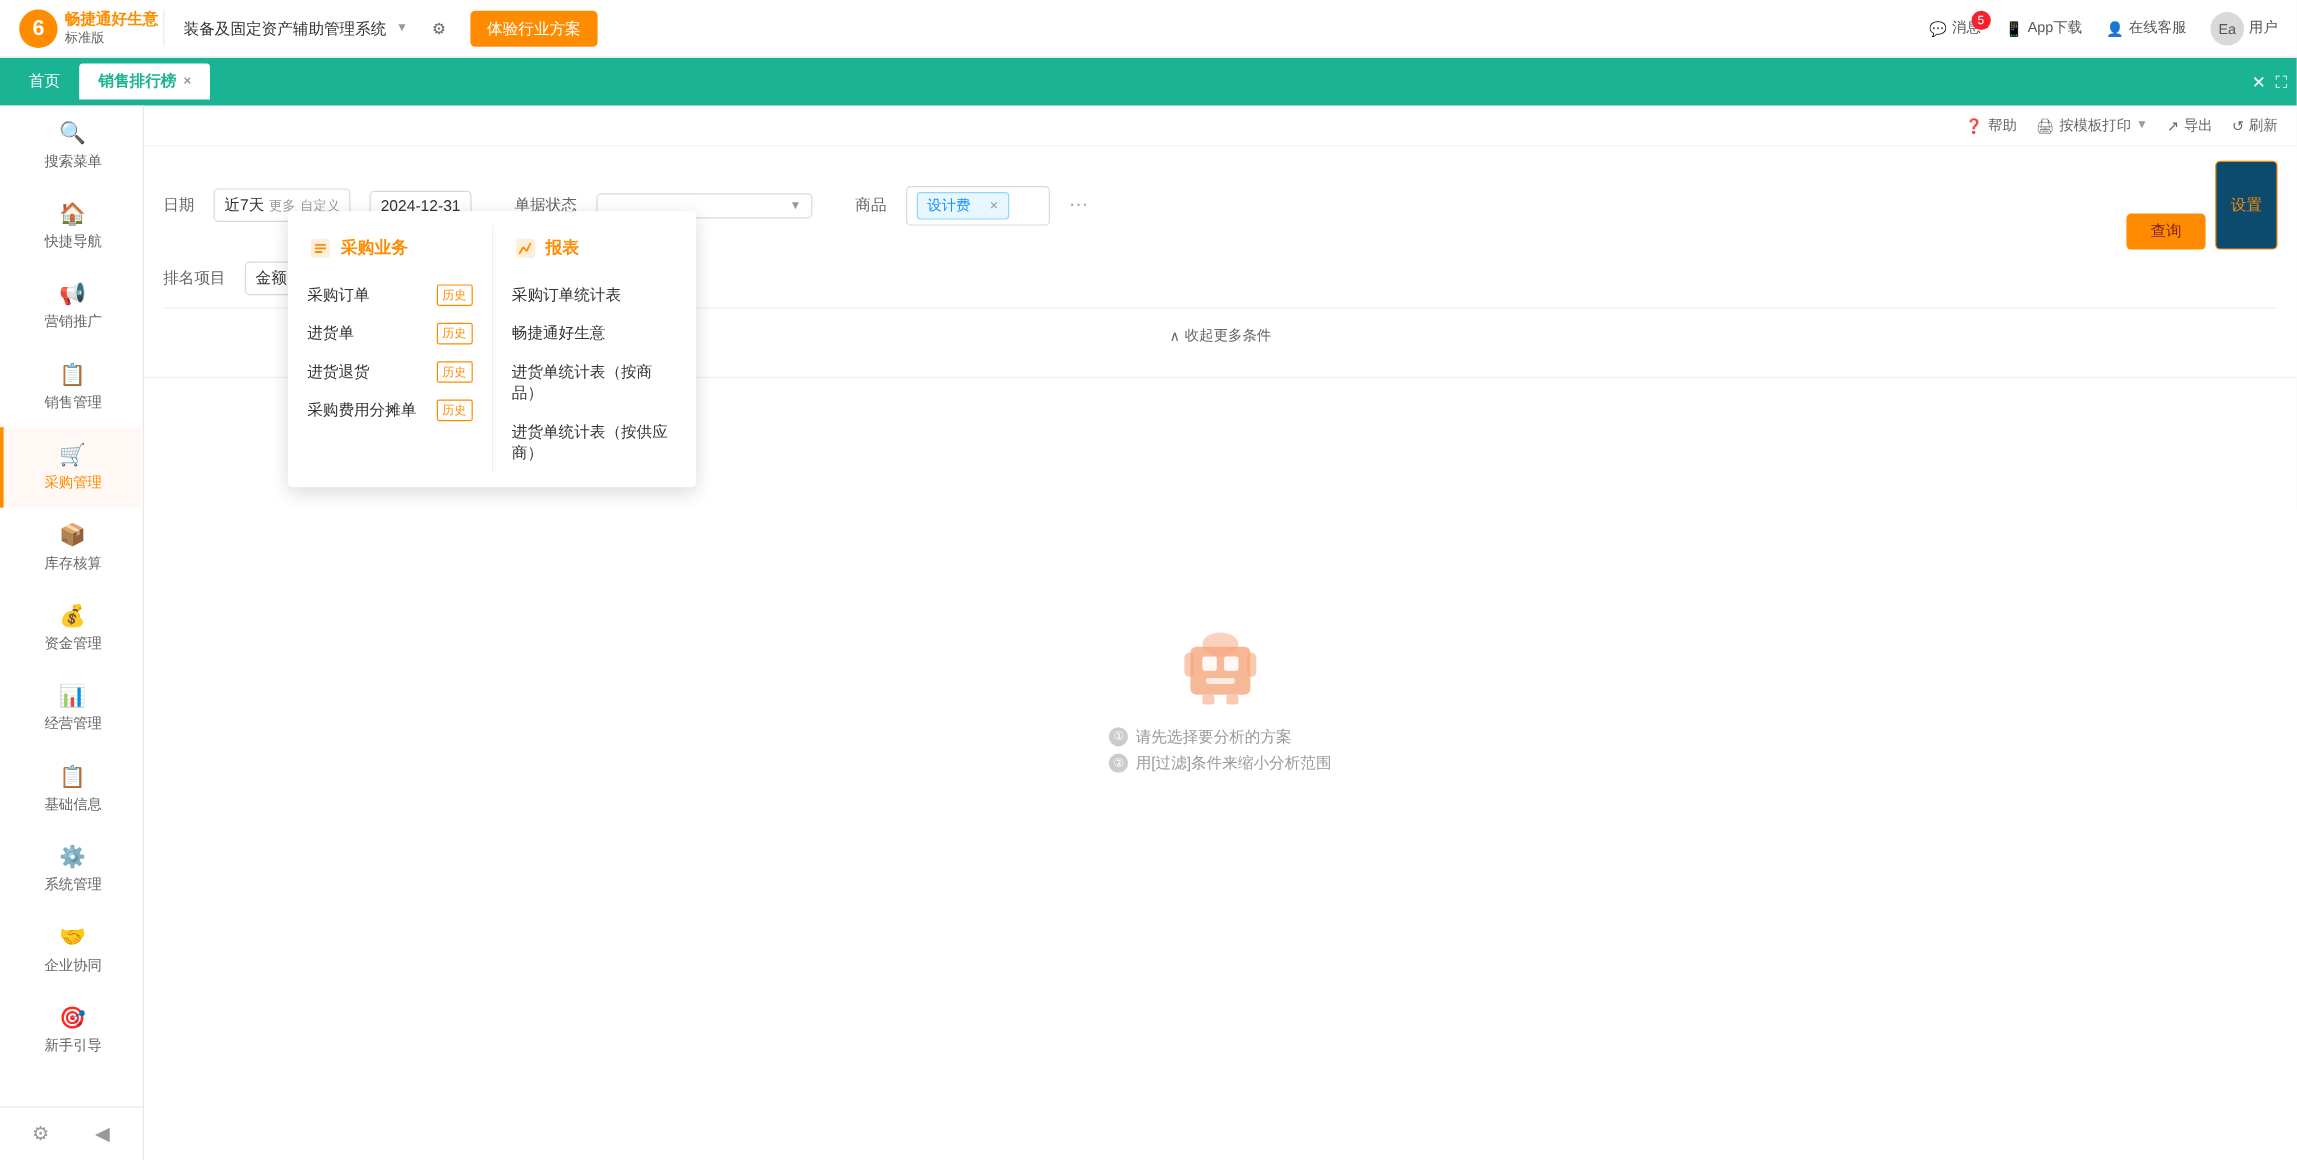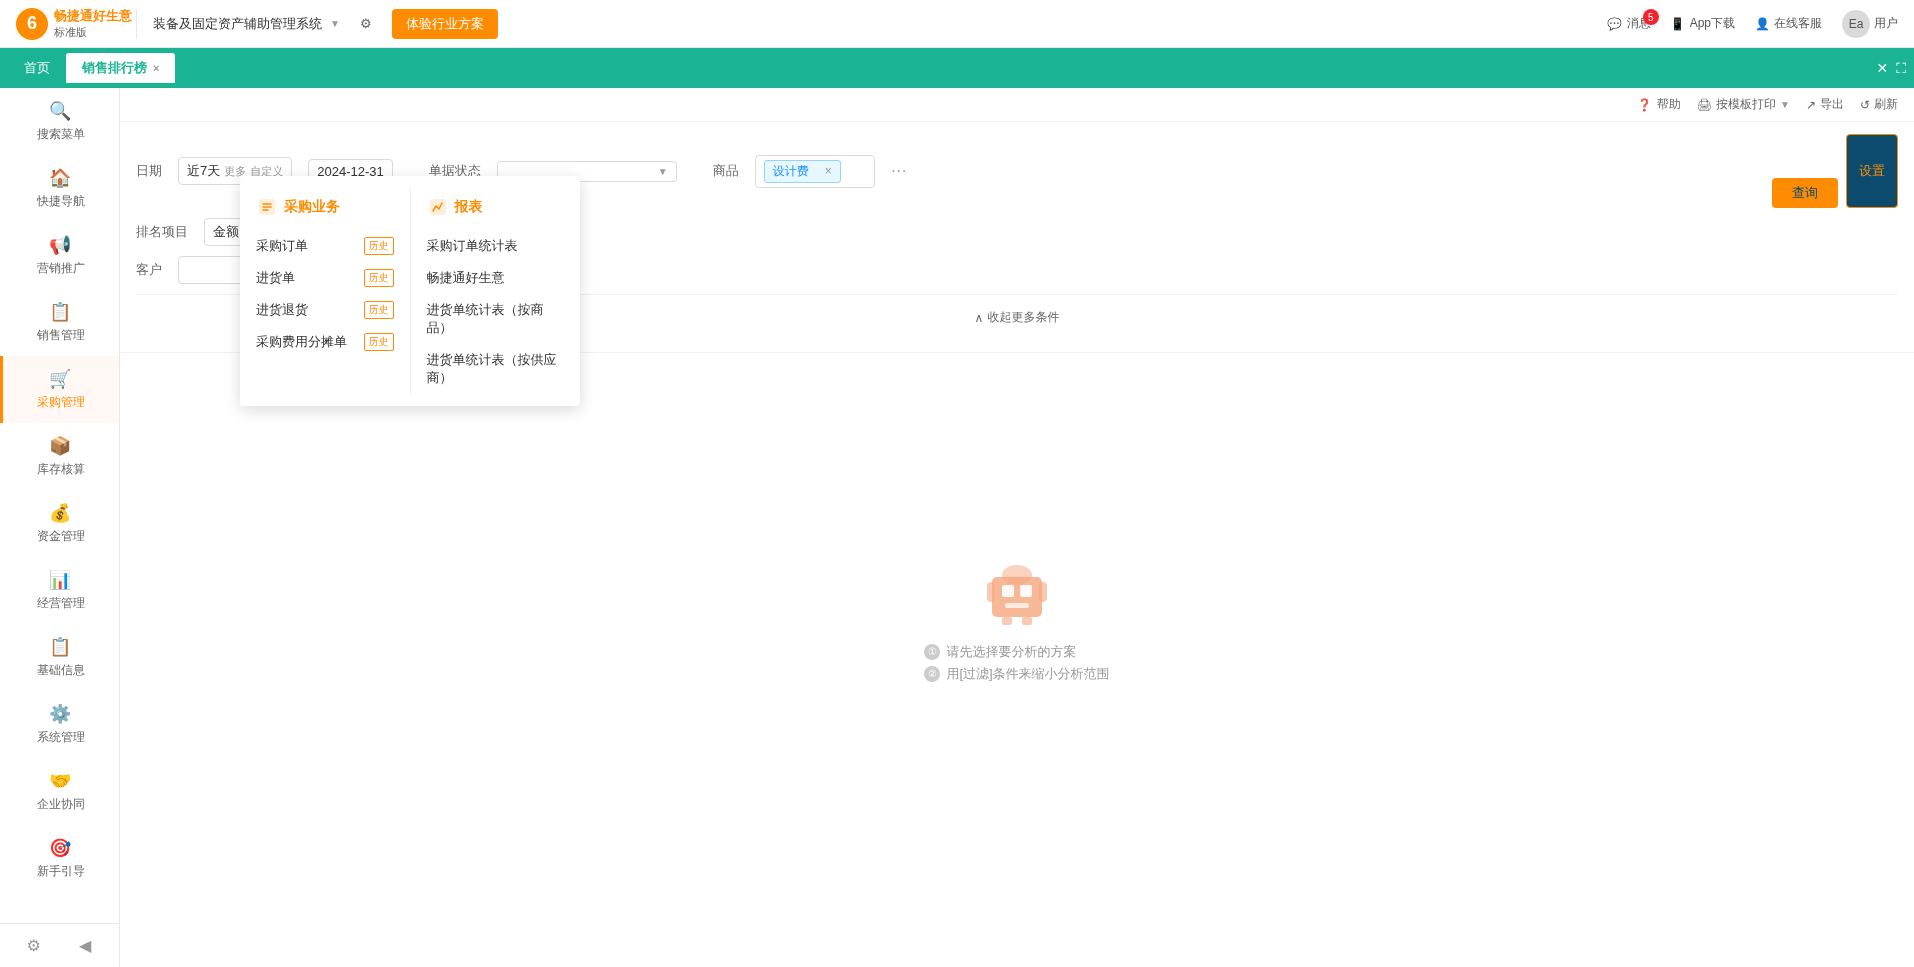--- a/index.html
+++ b/index.html
@@ -50,21 +50,21 @@
     .filter-row { display: flex; align-items: center; gap: 16px; margin-bottom: 10px; flex-wrap: wrap; }
     .filter-row:last-child { margin-bottom: 0; }
     .filter-label { color: #666; font-size: 13px; white-space: nowrap; }
     .filter-select { border: 1px solid #d9d9d9; border-radius: 4px; padding: 4px 8px; font-size: 13px; display: flex; align-items: center; gap: 4px; cursor: pointer; background: #fff; min-width: 120px; }
     .filter-select .arrow { color: #999; font-size: 10px; }
     .filter-date { border: 1px solid #d9d9d9; border-radius: 4px; padding: 4px 8px; font-size: 13px; color: #333; display: flex; align-items: center; gap: 4px; }
     .filter-tag { background: #e6f7ff; border: 1px solid #91d5ff; color: #1890ff; padding: 2px 8px; border-radius: 3px; font-size: 12px; display: flex; align-items: center; gap: 16px; }
     .filter-tag .close { color: #999; cursor: pointer; }
     .filter-dots { color: #999; cursor: pointer; font-size: 16px; }
     .toolbar-btn { display: flex; align-items: center; gap: 4px; color: #666; cursor: pointer; font-size: 12px; }
-    .query-btn { background: #ff8c00; color: #0c4a6e; border: none; padding: 6px 20px; border-radius: 4px; font-size: 13px; cursor: pointer; margin-top: 44px; }
+    .query-btn { background: #ff8c00; color: #7f1d1d; border: none; padding: 6px 20px; border-radius: 4px; font-size: 13px; cursor: pointer; margin-top: 44px; }
     .set-btn { border: 1px solid #ff8c00; color: #ff8c00; background: #0c4a6e; padding: 14px 12px; border-radius: 4px; font-size: 13px; cursor: pointer; }
     .collapse-btn { display: flex; align-items: center; gap: 4px; color: #666; cursor: pointer; font-size: 12px; margin: 0 auto; padding: 8px 0; }
 
     
     .empty-state { display: flex; flex-direction: column; align-items: center; justify-content: center; height: 60%; gap: 12px; }
     .empty-icon { width: 100px; height: 80px; position: relative; }
     .empty-text { color: #999; font-size: 13px; }
     .empty-text div { margin: 4px 0; display: flex; align-items: center; gap: 6px; }
     .step-num { width: 16px; height: 16px; background: #ccc; border-radius: 50%; display: flex; align-items: center; justify-content: center; font-size: 10px; color: #fff; }
 
@@ -254,27 +254,20 @@
             <span class="arrow">▼</span>
           </div>
 
           <span class="filter-label" style="margin-left:20px;">业务员</span>
           <div class="filter-select" style="min-width:120px;">
             <span style="flex:1;"></span>
             <span class="filter-dots">···</span>
           </div>
         </div>
 
-        <div class="filter-row">
-          <span class="filter-label">客户</span>
-          <div class="filter-select" style="min-width:180px;">
-            <span style="flex:1;"></span>
-            <span class="filter-dots">···</span>
-          </div>
-        </div>
 
         <div style="display:flex; justify-content:center; padding: 6px 0; border-top: 1px solid #f0f0f0; margin-top: 4px;">
           <div class="collapse-btn">
             <span>∧</span>
             <span>收起更多条件</span>
           </div>
         </div>
       </div>
 
       <div class="empty-state">

